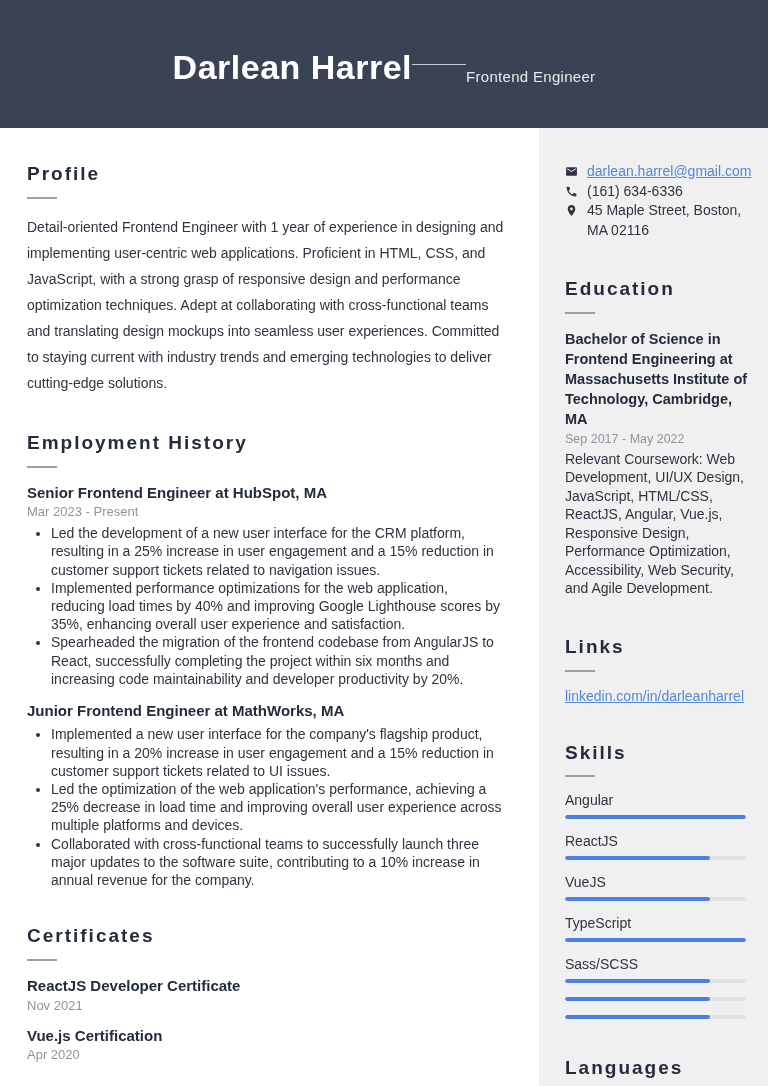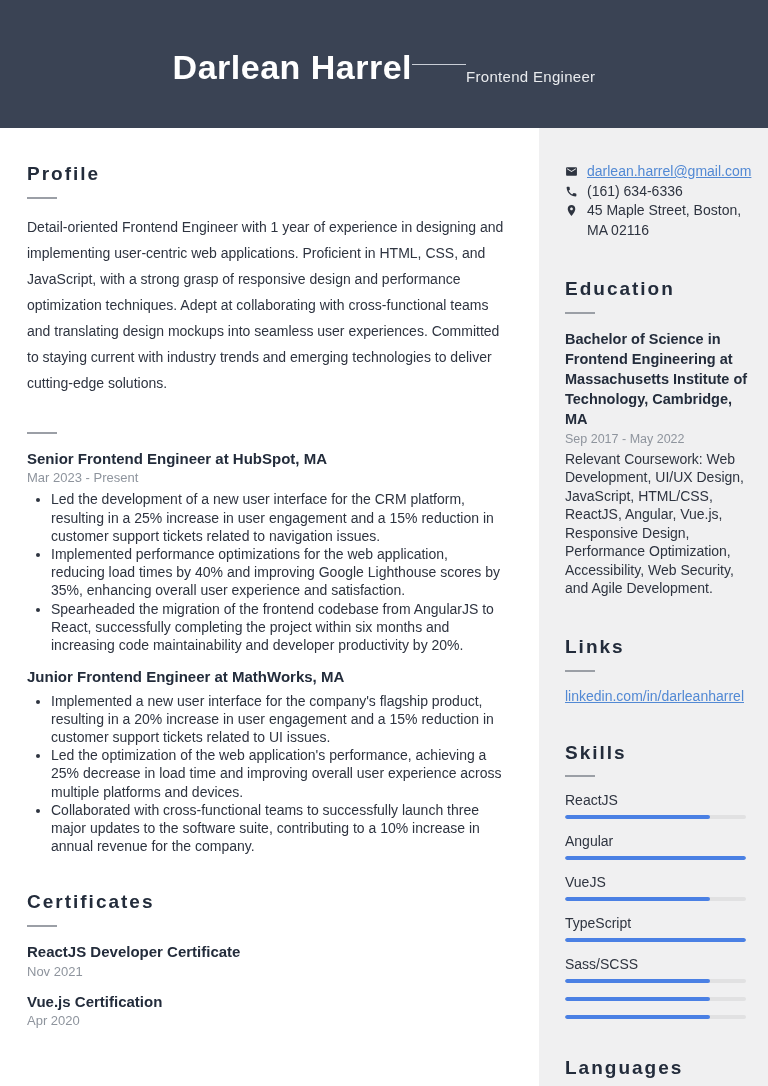--- a/index.html
+++ b/index.html
@@ -73,20 +73,21 @@
 
     <div class="main">
 
       <div class="section">
         <div class="section-heading">Profile</div>
         <div class="heading-divider"></div>
         <div class="profile-text">Detail-oriented Frontend Engineer with 1 year of experience in designing and implementing user-centric web applications. Proficient in HTML, CSS, and JavaScript, with a strong grasp of responsive design and performance optimization techniques. Adept at collaborating with cross-functional teams and translating design mockups into seamless user experiences. Committed to staying current with industry trends and emerging technologies to deliver cutting-edge solutions.</div>
       </div>
 
       <div class="section">
+        <div class="section-heading">Employment History</div>
         <div class="heading-divider"></div>
 
         <div class="job">
           <div class="item-title">Senior Frontend Engineer at HubSpot, MA</div>
           <div class="item-dates">Mar 2023 - Present</div>
           <ul class="bullets">
             <li>Led the development of a new user interface for the CRM platform, resulting in a 25% increase in user engagement and a 15% reduction in customer support tickets related to navigation issues.</li>
             <li>Implemented performance optimizations for the web application, reducing load times by 40% and improving Google Lighthouse scores by 35%, enhancing overall user experience and satisfaction.</li>
             <li>Spearheaded the migration of the frontend codebase from AngularJS to React, successfully completing the project within six months and increasing code maintainability and developer productivity by 20%.</li>
           </ul>
@@ -160,29 +161,29 @@
         <div class="links-item">
           <a class="link" href="#">linkedin.com/in/darleanharrel</a>
         </div>
       </div>
 
       <div class="side-section">
         <div class="section-heading">Skills</div>
         <div class="heading-divider"></div>
         <div class="skill-list">
           <div class="skill">
+            <div class="skill-name">Angular</div>
+            <div class="bar-track">
+                <div class="bar-fill" style="width: 100%;"></div>
+              </div>
+          </div>
+          <div class="skill">
             <div class="skill-name">ReactJS</div>
             <div class="bar-track">
                 <div class="bar-fill" style="width: 80%;"></div>
-              </div>
-          </div>
-          <div class="skill">
-            <div class="skill-name">Angular</div>
-            <div class="bar-track">
-                <div class="bar-fill" style="width: 100%;"></div>
               </div>
           </div>
           <div class="skill">
             <div class="skill-name">VueJS</div>
             <div class="bar-track">
                 <div class="bar-fill" style="width: 80%;"></div>
               </div>
           </div>
           <div class="skill">
             <div class="skill-name">TypeScript</div>

